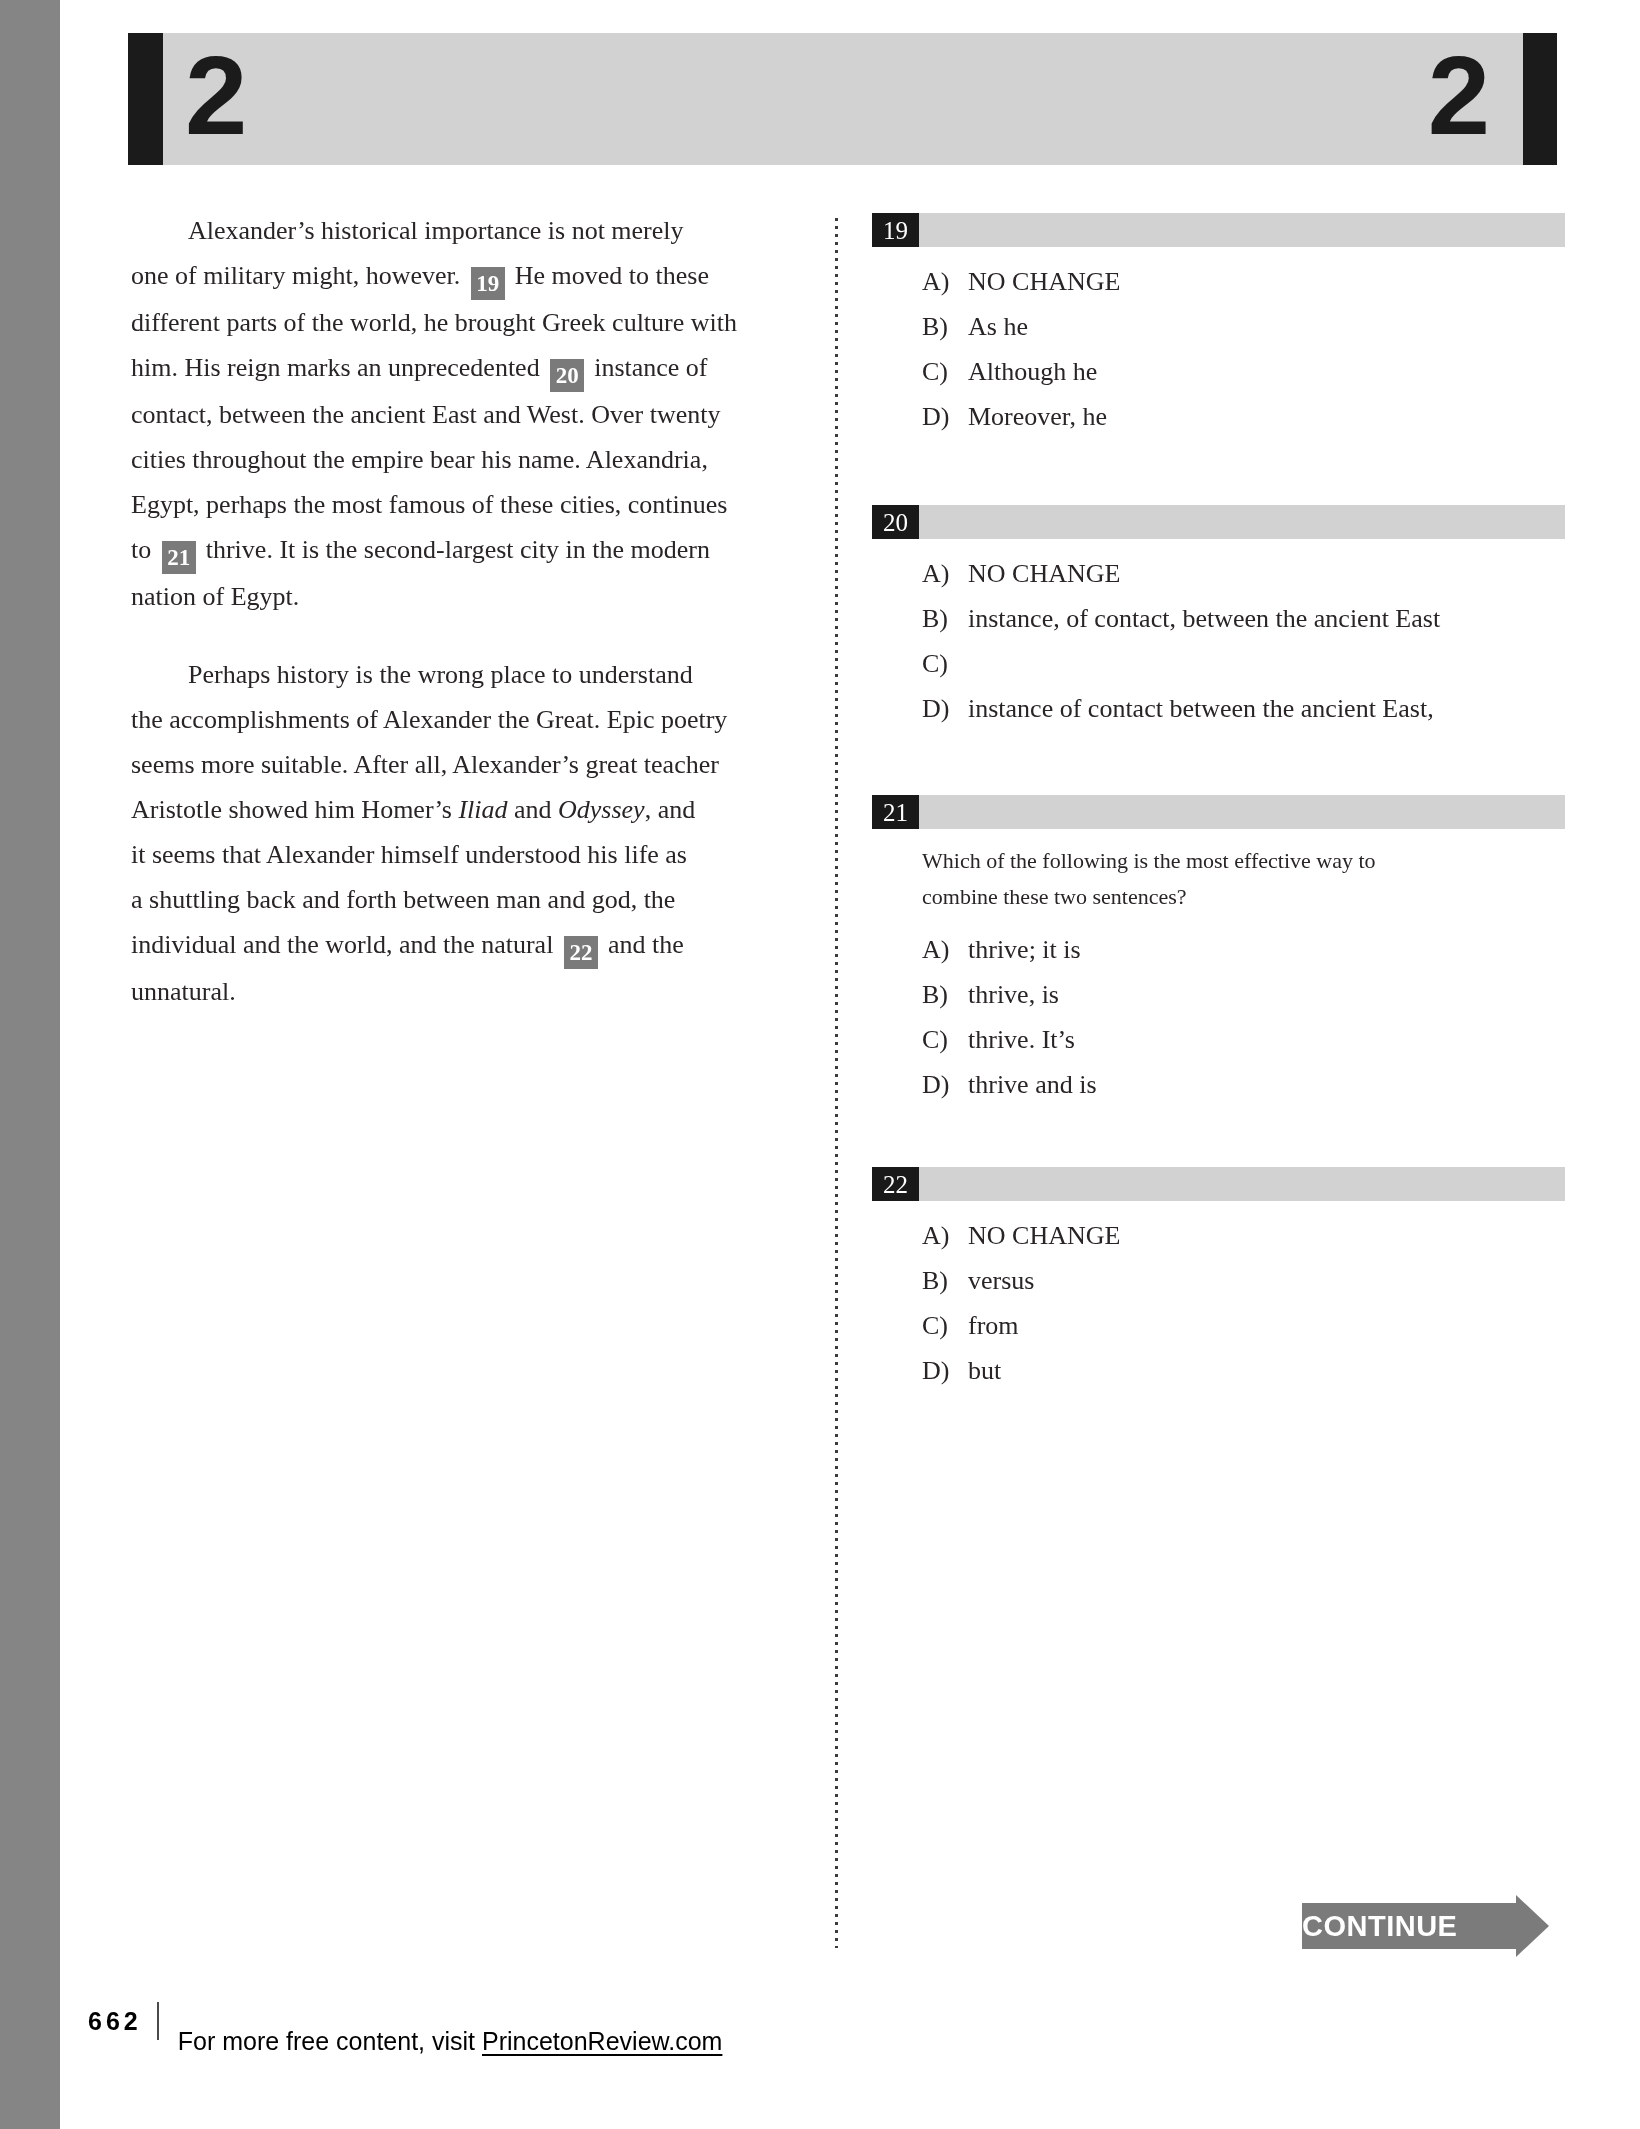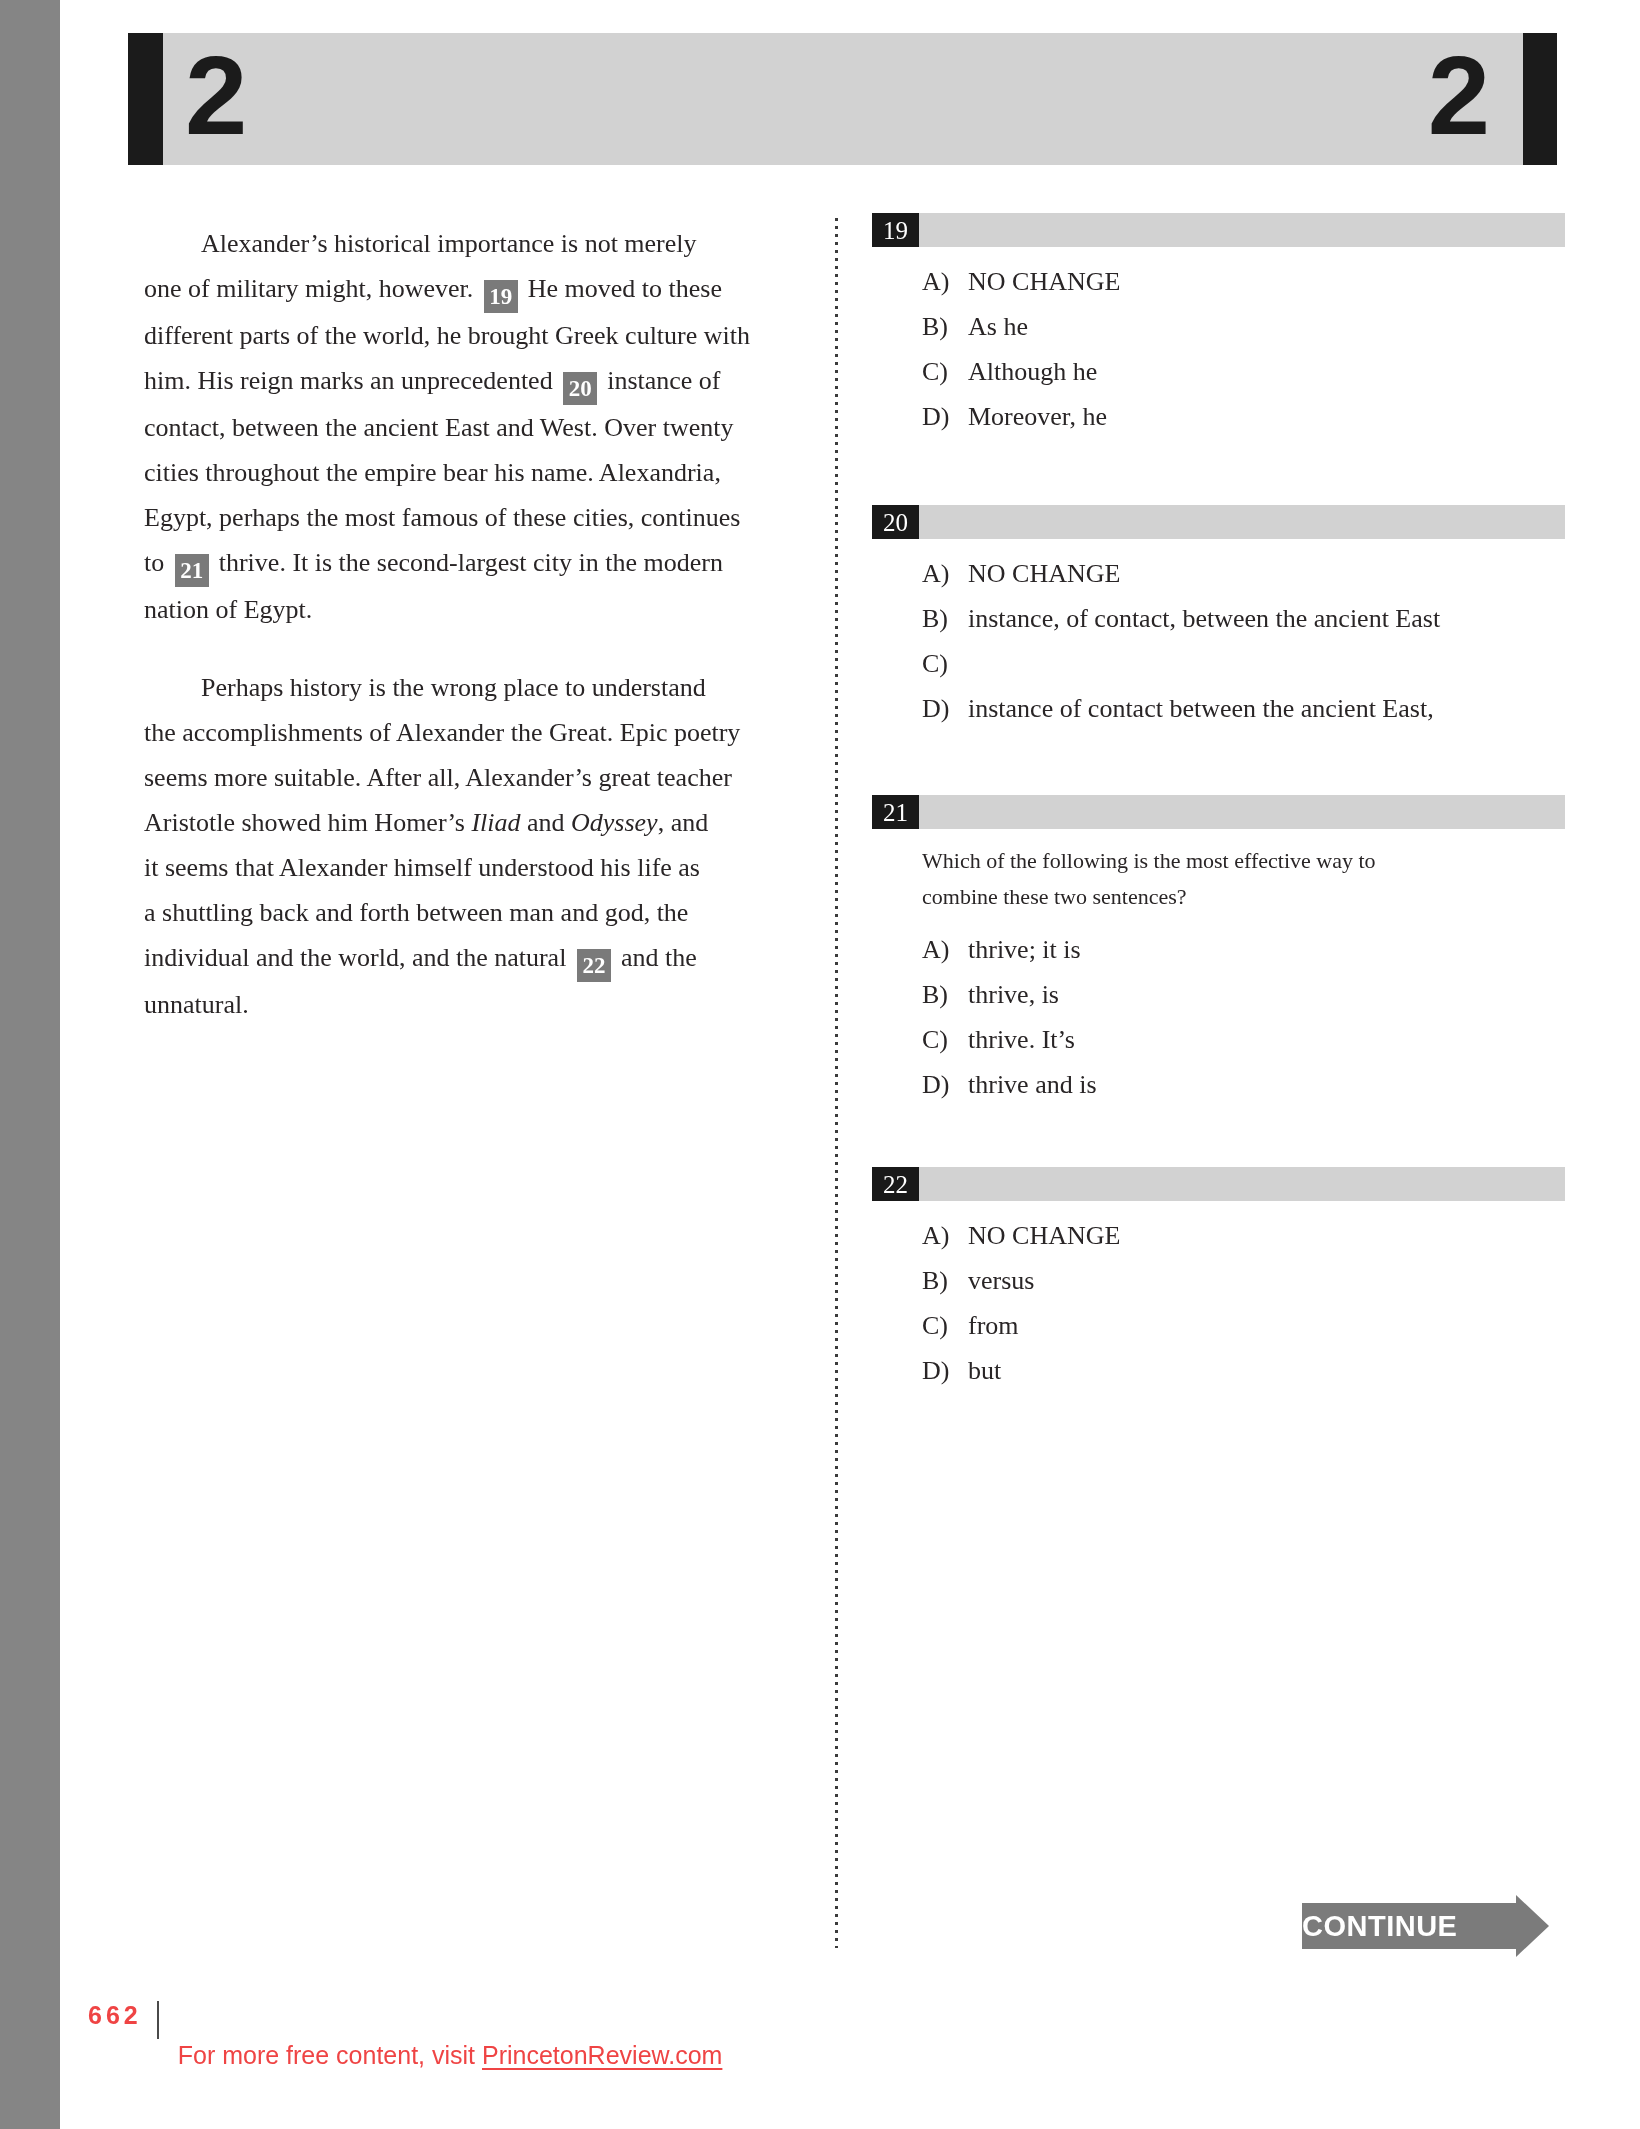--- a/index.html
+++ b/index.html
@@ -22,21 +22,21 @@
     position:absolute; top:50%; transform:translateY(-53%);
     font-family:"Liberation Sans", sans-serif; font-weight:bold;
     font-size:112px; color:#1b1b1b; line-height:1;
   }
   .sec-num.left { left:22px; }
   .sec-num.right { right:33px; }
 
   
   .passage { position:absolute; left:127px; top:204px; width:715px;
              font-size:26px; line-height:45px; white-space:nowrap; }
-  .para { margin:17px; text-indent:57px; }
+  .para { margin:4px; text-indent:57px; }
   .para + .para { margin-top:33px; }
   .uline { text-decoration-thickness:2px; text-underline-offset:7px; }
   .ital { font-style:italic; }
   .pbadge {
     display:inline-block; width:34px; height:33px; line-height:34px;
     background:#7a7a7a; color:#ffffff; text-align:center;
     font-weight:bold; font-size:23px; text-indent:0;
     margin:0 10px 0 4px; vertical-align:-7px;
   }
 
@@ -58,22 +58,22 @@
 
   
   .continue { position:absolute; left:1302px; top:1903px; width:215px; height:46px; background:#7b7b7b; cursor:pointer; }
   .continue-label { display:block; color:#ffffff; font-family:"Liberation Sans", sans-serif;
                     font-weight:bold; font-size:29px; line-height:47px; text-align:left; letter-spacing:0.5px; }
   .continue-head { position:absolute; left:214px; top:-8px; width:0; height:0;
                    border-top:31px solid transparent; border-bottom:31px solid transparent;
                    border-left:33px solid #7b7b7b; }
 
   
-  .footer { position:absolute; left:88px; top:2001px; height:40px; display:flex; 
-            font-family:"Liberation Sans", sans-serif; color:#ef4444; }
+  .footer { position:absolute; left:88px; top:2001px; height:40px; display:flex; align-items:center;
+            font-family:"Liberation Sans", sans-serif; color:#000000; }
   .footer-page { font-weight:bold; font-size:25px; letter-spacing:4px; }
   .footer-sep { width:2px; height:38px; background:#4a4a4a; margin:0 19px 0 15px; }
   .footer-text { font-size:25px;margin-top:40px; }
   .footer-link { text-decoration:underline; text-underline-offset:4px; cursor:pointer; }
 </style>
 </head>
 <body>
 
 <div class="sidebar"></div>
 

